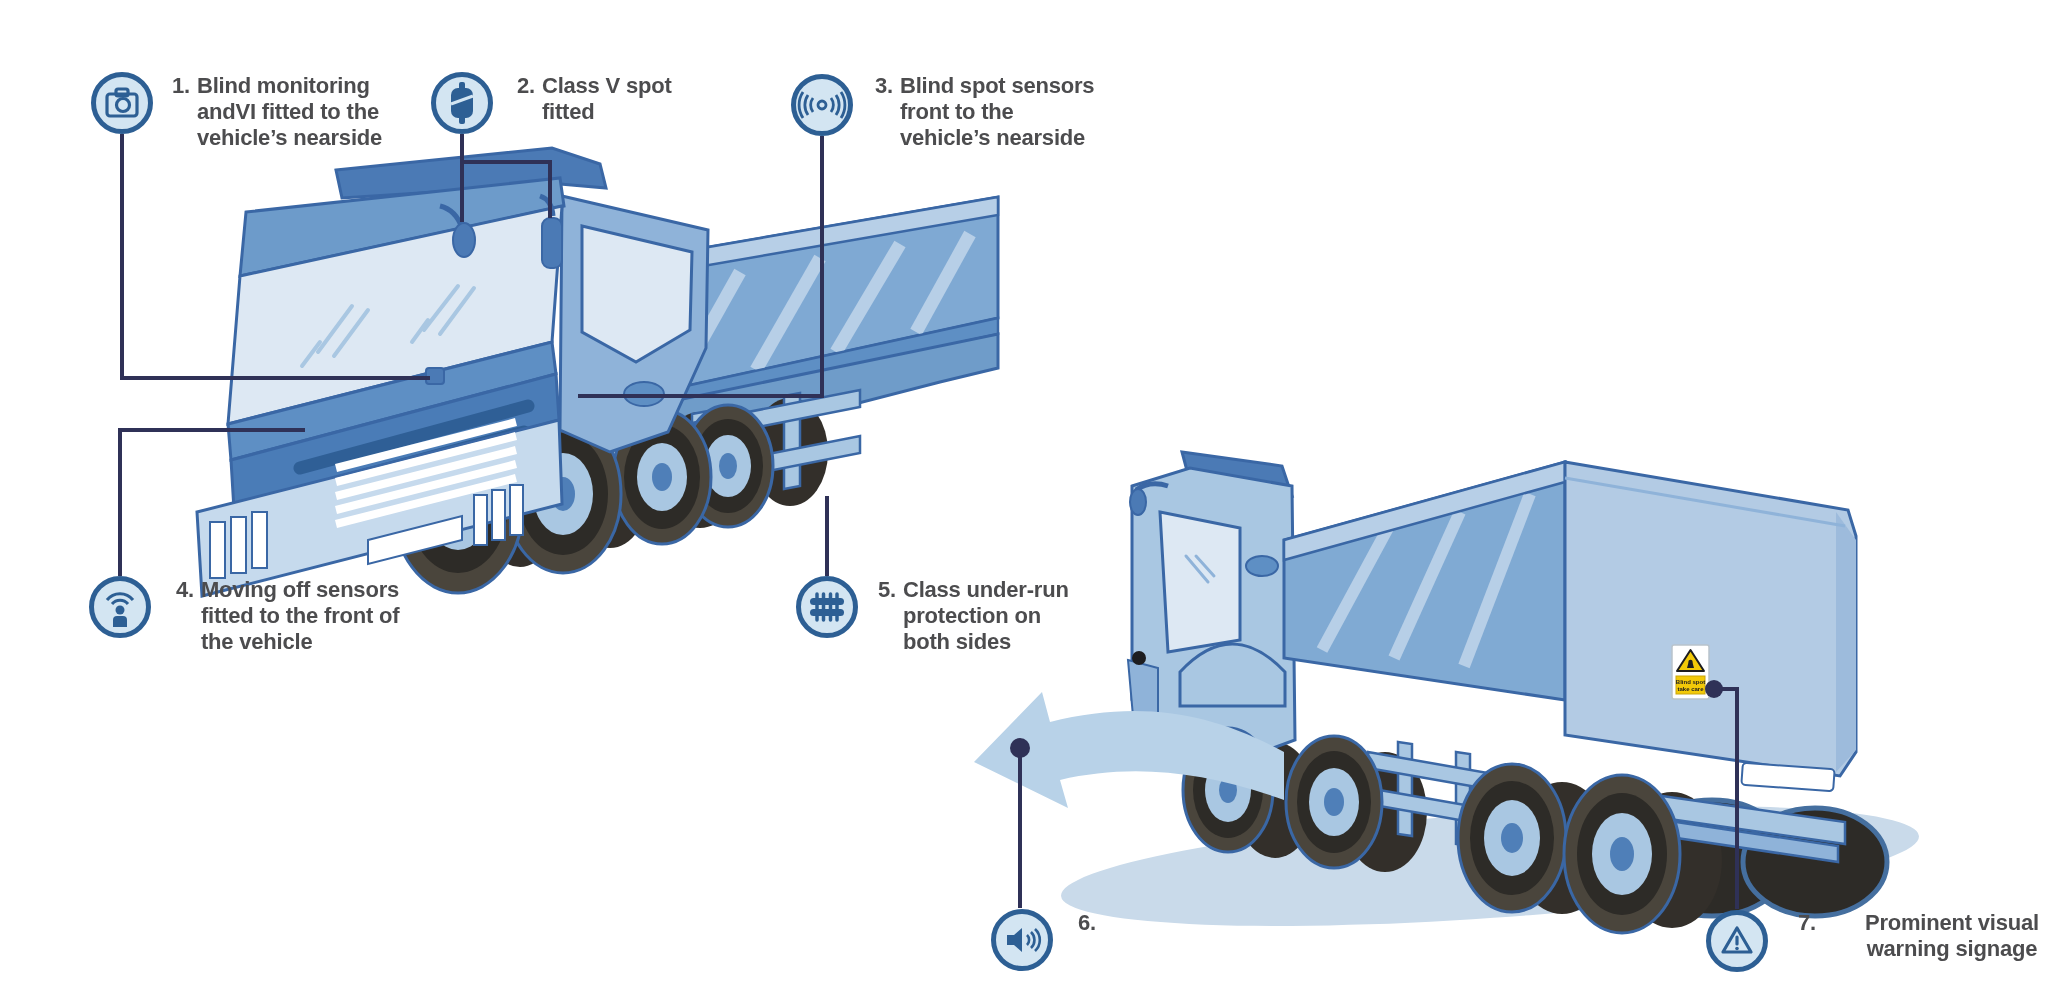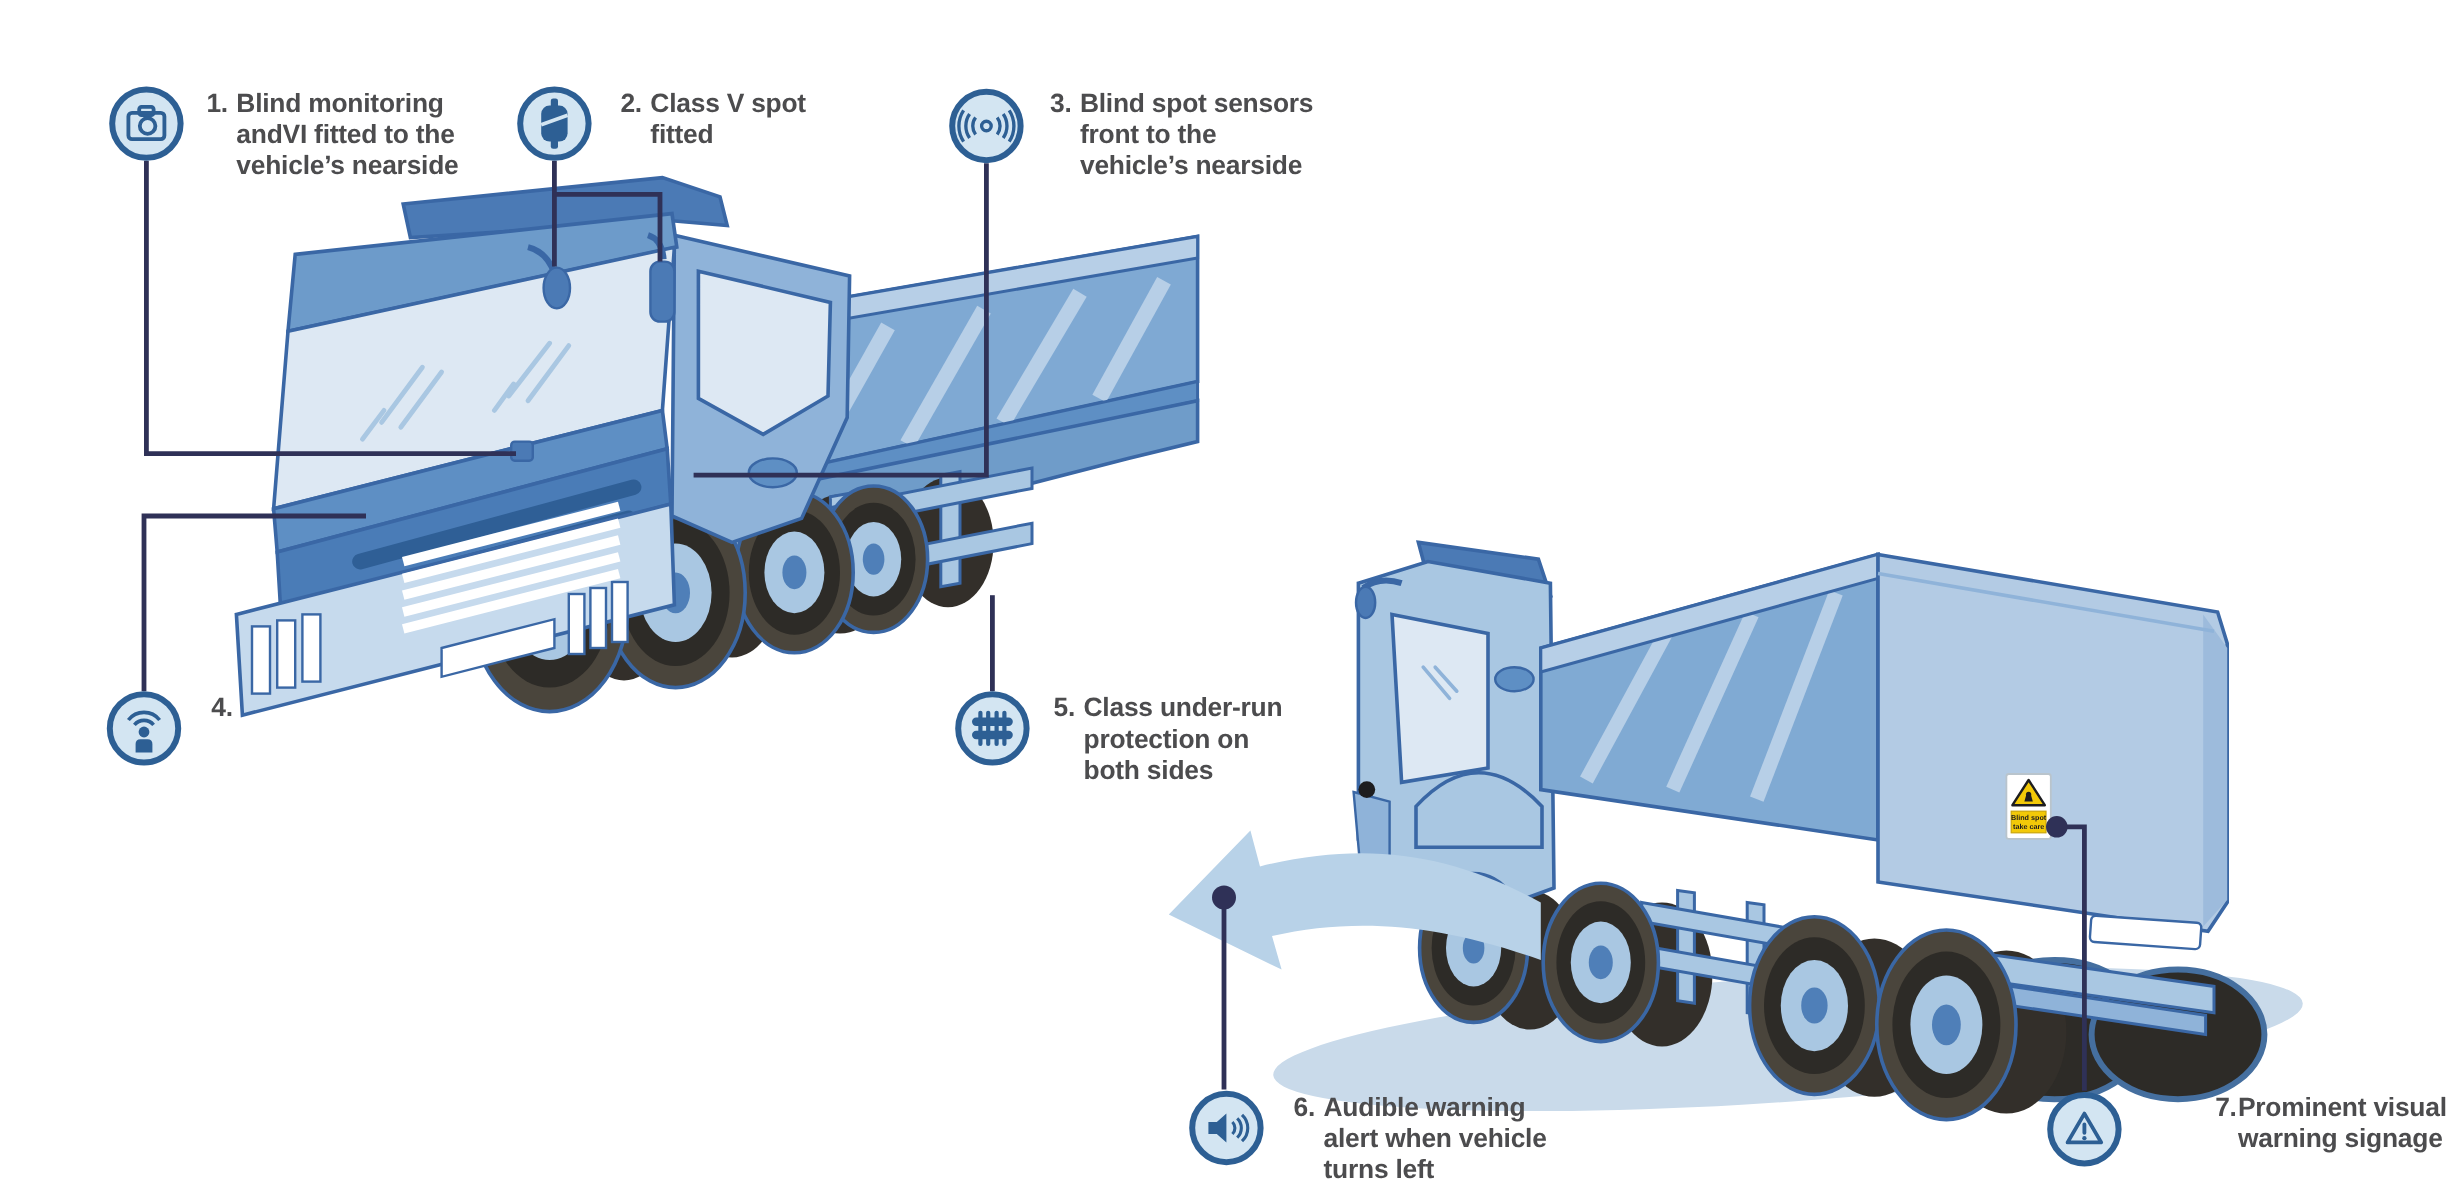--- a/index.html
+++ b/index.html
@@ -6,21 +6,21 @@
   .canvas{position:relative;width:2049px;height:1000px;background:#ffffff;overflow:hidden;
           font-family:"Liberation Sans",sans-serif;}
   .art{position:absolute;left:0;top:0;z-index:1;}
   .badge{position:absolute;width:62px;height:62px;box-sizing:border-box;border:5px solid #2d5f94;
          border-radius:50%;background:#d3e5f2;display:flex;align-items:center;justify-content:center;z-index:3;}
   .badge svg{display:block;}
   .callout{position:absolute;display:flex;color:#4c4c4e;font-weight:bold;font-size:22px;
            line-height:26px;z-index:3;letter-spacing:-0.2px;}
   .callout .num{margin-right:7px;white-space:nowrap;}
   .callout .lines div{white-space:nowrap;}
-  .callout.align-right .lines{text-align:left;}
+  .callout.align-right .lines{text-align:center;margin-left:48px;}
   .callout.tight .num{margin-right:1px;}
 </style>
 </head>
 <body>
 
 <div class="canvas">
 
   <svg class="art" width="2049" height="1000" viewBox="0 0 2049 1000">
 
     <g>
@@ -315,36 +315,36 @@
   <div class="callout" style="left:875px;top:73px;">
     <span class="num">3.</span>
     <span class="lines">
         <div>Blind spot sensors</div>
         <div>front to the</div>
         <div>vehicle’s nearside</div>
       </span>
   </div>
   <div class="callout" style="left:176px;top:577px;">
     <span class="num">4.</span>
+    <span class="lines">
+        <div>Moving off sensors</div>
+        <div>fitted to the front of</div>
+        <div>the vehicle</div>
+      </span>
   </div>
   <div class="callout" style="left:878px;top:577px;">
     <span class="num">5.</span>
     <span class="lines">
         <div>Class under-run</div>
         <div>protection on</div>
         <div>both sides</div>
       </span>
   </div>
   <div class="callout" style="left:1078px;top:910px;">
     <span class="num">6.</span>
-    <span class="lines">
-        <div>Audible warning</div>
-        <div>alert when vehicle</div>
-        <div>turns left</div>
-      </span>
   </div>
   <div class="callout align-right tight" style="right:10px;top:910px;">
     <span class="num">7.</span>
     <span class="lines">
         <div>Prominent visual</div>
         <div>warning signage</div>
       </span>
   </div>
 
 </div>

